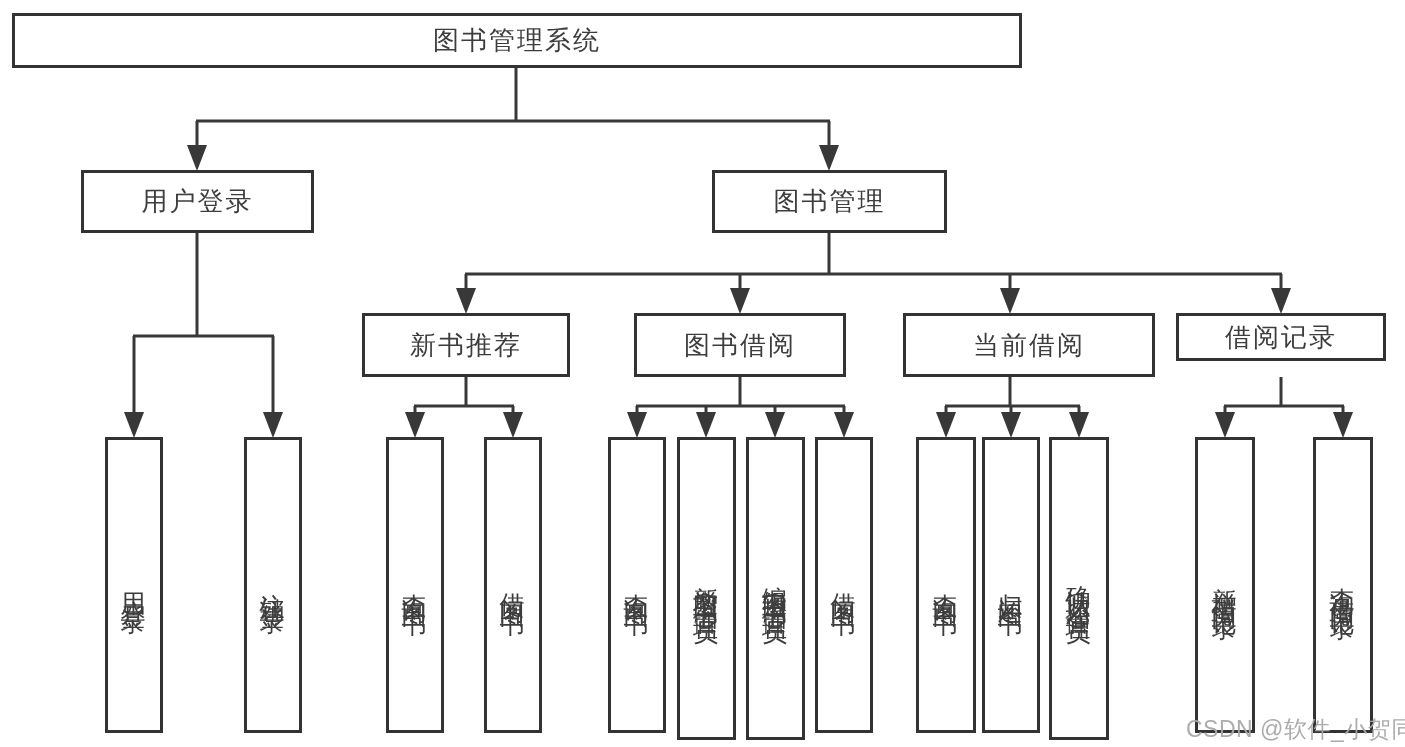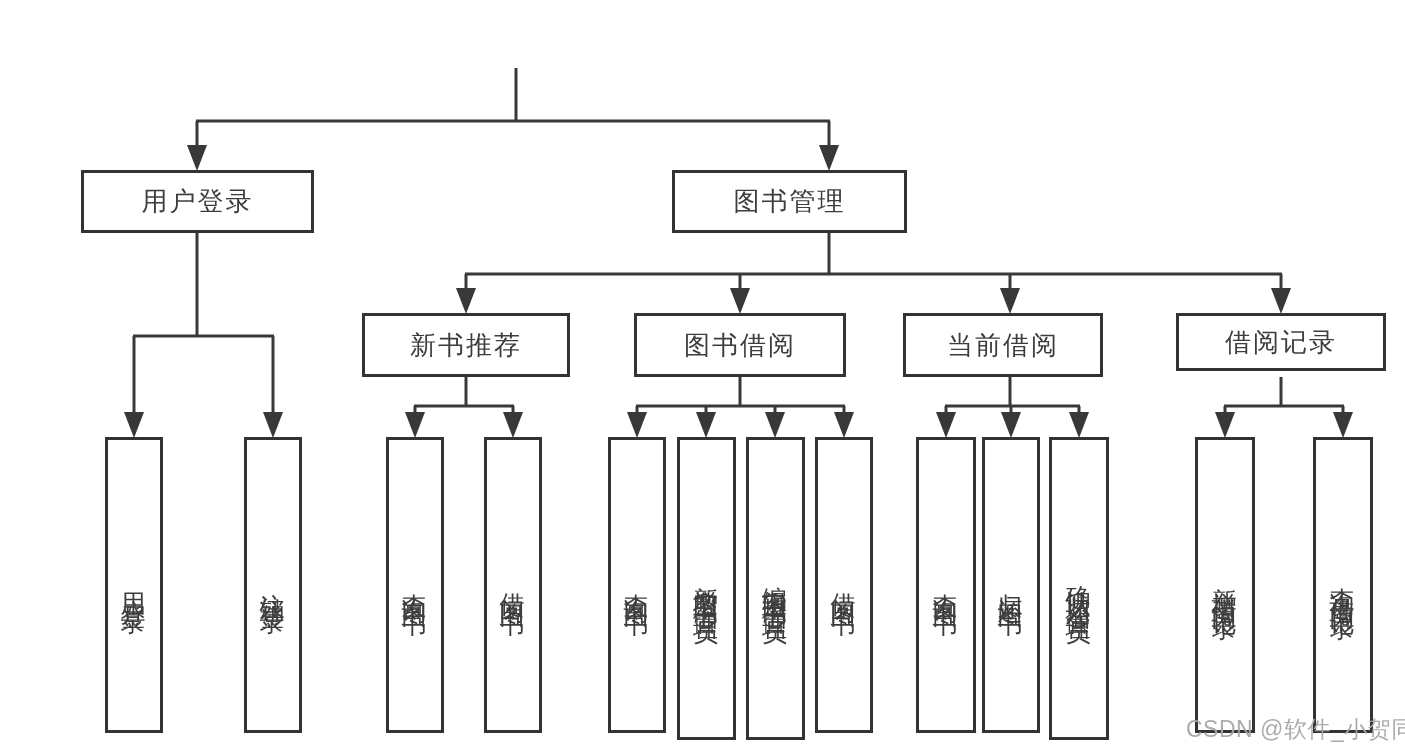--- a/index.html
+++ b/index.html
@@ -82,28 +82,29 @@
       <polygon points="765,412 785,412 775,438"></polygon>
       <polygon points="834,412 854,412 844,438"></polygon>
       <polygon points="936,412 956,412 946,438"></polygon>
       <polygon points="1001,412 1021,412 1011,438"></polygon>
       <polygon points="1069,412 1089,412 1079,438"></polygon>
       <polygon points="1215,412 1235,412 1225,438"></polygon>
       <polygon points="1333,412 1353,412 1343,438"></polygon>
     </g>
   </svg>
 
+  <div class="hbox" style="left:12px;top:13px;width:1010px;height:55px">图书管理系统</div>
 
   <div class="hbox" style="left:81px;top:170px;width:233px;height:63px">用户登录</div>
-  <div class="hbox" style="left:672px;top:170px;width:235px;height:63px">图书管理</div>
+  <div class="hbox" style="left:712px;top:170px;width:235px;height:63px">图书管理</div>
 
   <div class="hbox" style="left:634px;top:313px;width:212px;height:64px">图书借阅</div>
   <div class="hbox" style="left:362px;top:313px;width:208px;height:64px">新书推荐</div>
-  <div class="hbox" style="left:903px;top:313px;width:200px;height:64px">当前借阅</div>
-  <div class="hbox" style="left:1176px;top:313px;width:210px;height:58px">借阅记录</div>
+  <div class="hbox" style="left:903px;top:313px;width:252px;height:64px">当前借阅</div>
+  <div class="hbox" style="left:1176px;top:313px;width:210px;height:48px">借阅记录</div>
 
   <div class="vbox" style="left:105px;top:437px;width:58px;height:296px">用户登录</div>
   <div class="vbox" style="left:244px;top:437px;width:58px;height:296px">注销登录</div>
 
   <div class="vbox" style="left:386px;top:437px;width:58px;height:296px">查询图书</div>
   <div class="vbox" style="left:484px;top:437px;width:58px;height:296px">借阅图书</div>
 
   <div class="vbox" style="left:608px;top:437px;width:58px;height:296px">查询图书</div>
   <div class="vbox" style="left:677px;top:437px;width:59px;height:303px;letter-spacing:5px">新增图书（管理员）</div>
   <div class="vbox" style="left:746px;top:437px;width:59px;height:303px;letter-spacing:5px">编辑图书（管理员）</div>

